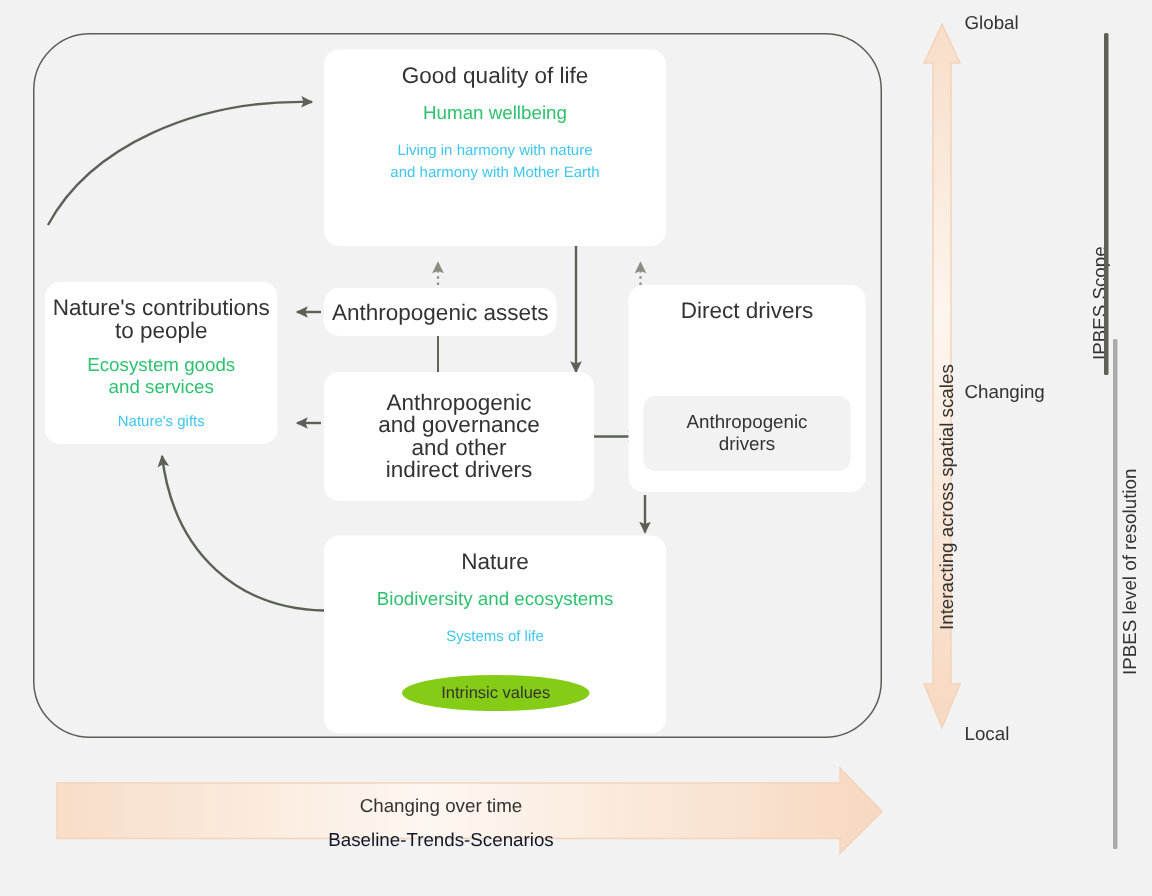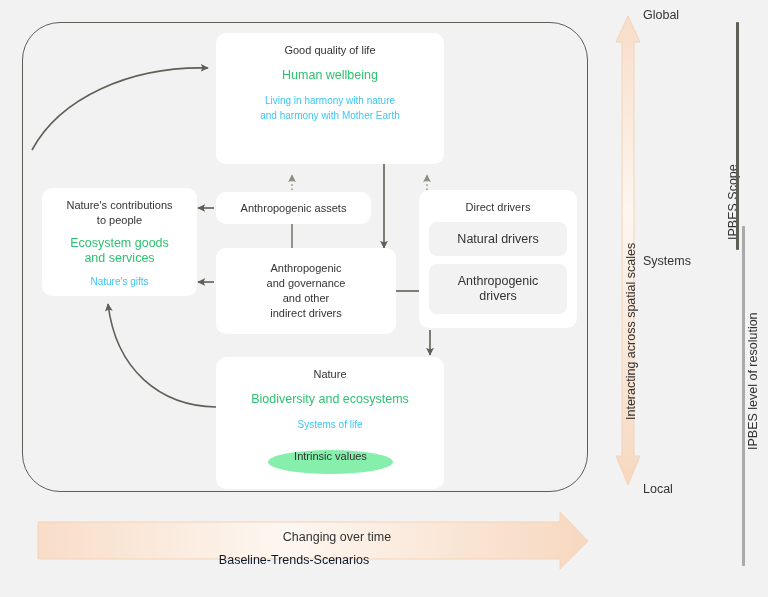--- a/index.html
+++ b/index.html
@@ -18,21 +18,21 @@
     position: relative;
     width: 768px;
     height: 597px;
     background: #f2f2f2;
   }
 
   
   .abs { position: absolute; }
   .title-line {
     color: #333333;
-    font-size: 11px;
+    font-size: 15px;
     line-height: 15px;
     text-align: center;
   }
   .green-line {
     color: #2ec26f;
     font-size: 12.5px;
     line-height: 15px;
     text-align: center;
     font-weight: normal;
   }
@@ -60,21 +60,21 @@
     background: #ffffff;
     border-radius: 10px;
     box-sizing: border-box;
   }
 
   #box-gql {
     left: 216px; top: 33px; width: 228px; height: 131px;
     padding-top: 10px;
   }
   #box-ncp {
-    left: 42px; top: 188px; width: 155px; height: 108px;
+    left: 30px; top: 188px; width: 155px; height: 108px;
     padding-top: 10px;
   }
   #box-anthro-assets {
     left: 216px; top: 192px; width: 155px; height: 32px;
     display: flex; align-items: center; justify-content: center;
   }
   #box-institutions {
     left: 216px; top: 248px; width: 180px; height: 86px;
     display: flex; align-items: center; justify-content: center;
   }
@@ -99,23 +99,23 @@
     font-size: 12.5px;
     line-height: 15px;
     color: #333333;
   }
   #sub-natural { left: 10px; top: 32px; width: 138px; height: 34px; }
   #sub-anthro  { left: 10px; top: 74px; width: 138px; height: 50px; }
 
   
   #intrinsic-ellipse {
     left: 52px; top: 93px; width: 125px; height: 24px;
-    background: #86efac;
+    background: #84cc16;
     border-radius: 50%;
-    display: flex; justify-content: center;
+    display: flex; align-items: center; justify-content: center;
     font-size: 11px;
     color: #333333;
   }
 
   .stack { text-align: center; }
   .gap-lg { height: 10px; }
   .gap-sm { height: 8px; }
 
   
   #connectors {
@@ -159,21 +159,20 @@
     text-align: center;
     font-size: 12.5px;
     color: #0f172a;
   }
   #bottom-arrow-text {
     left: 0; top: 530px; width: 588px;
     text-align: center;
     font-size: 12.5px;
     color: #333333;
     z-index: 3;
-    padding-left: 43px;
   }
 </style>
 </head>
 <body>
 
 <div id="stage">
 
   <div class="abs" id="outer-frame"></div>
 
   <svg class="abs" id="connectors" width="768" height="597" viewBox="0 0 768 597">
@@ -253,23 +252,20 @@
     <div class="stack">
       <div class="title-line">Anthropogenic</div>
       <div class="title-line">and governance</div>
       <div class="title-line">and other</div>
       <div class="title-line">indirect drivers</div>
     </div>
   </div>
 
   <div class="abs wbox" id="box-direct">
     <div class="title-line">Direct drivers</div>
-    <div class="subbox" id="sub-natural">
-      <span>Natural drivers</span>
-    </div>
     <div class="subbox" id="sub-anthro">
       <span>
         <span>Anthropogenic</span><br>
         <span>drivers</span>
       </span>
     </div>
   </div>
 
   <div class="abs wbox" id="box-nature">
     <div class="stack">
@@ -278,21 +274,21 @@
       <div class="green-line">Biodiversity and ecosystems</div>
       <div class="gap-lg"></div>
       <div class="blue-line">Systems of life</div>
     </div>
     <div class="abs" id="intrinsic-ellipse">
       <span>Intrinsic values</span>
     </div>
   </div>
 
   <div class="abs scale-label" id="label-global">Global</div>
-  <div class="abs scale-label" id="label-national">Systems</div>
+  <div class="abs scale-label" id="label-national">Changing</div>
   <div class="abs scale-label" id="label-local">Local</div>
 
   <div class="abs vert-label" id="label-interacting">Interacting  across  spatial  scales</div>
   <div class="abs vert-label" id="label-scope">IPBES Scope</div>
   <div class="abs vert-label" id="label-resolution">IPBES level of resolution</div>
 
   <div class="rule" id="rule-scope"></div>
   <div class="rule" id="rule-resolution"></div>
 
   <div class="abs" id="bottom-arrow-text">Changing over time</div>

